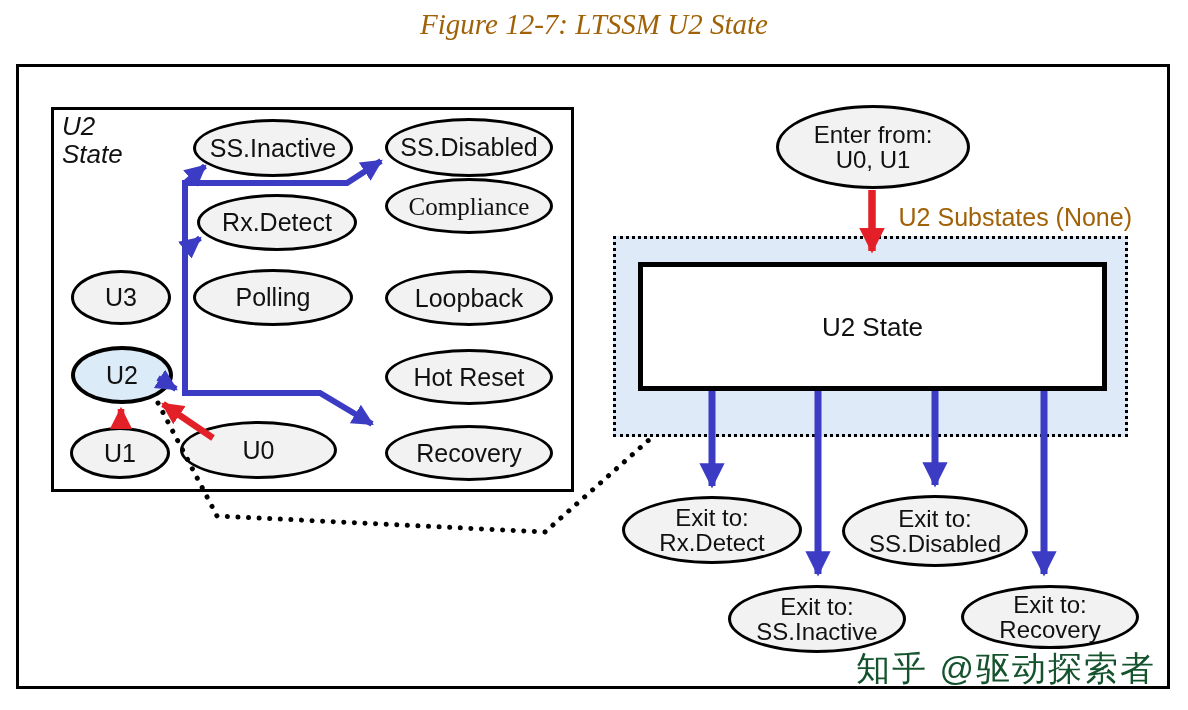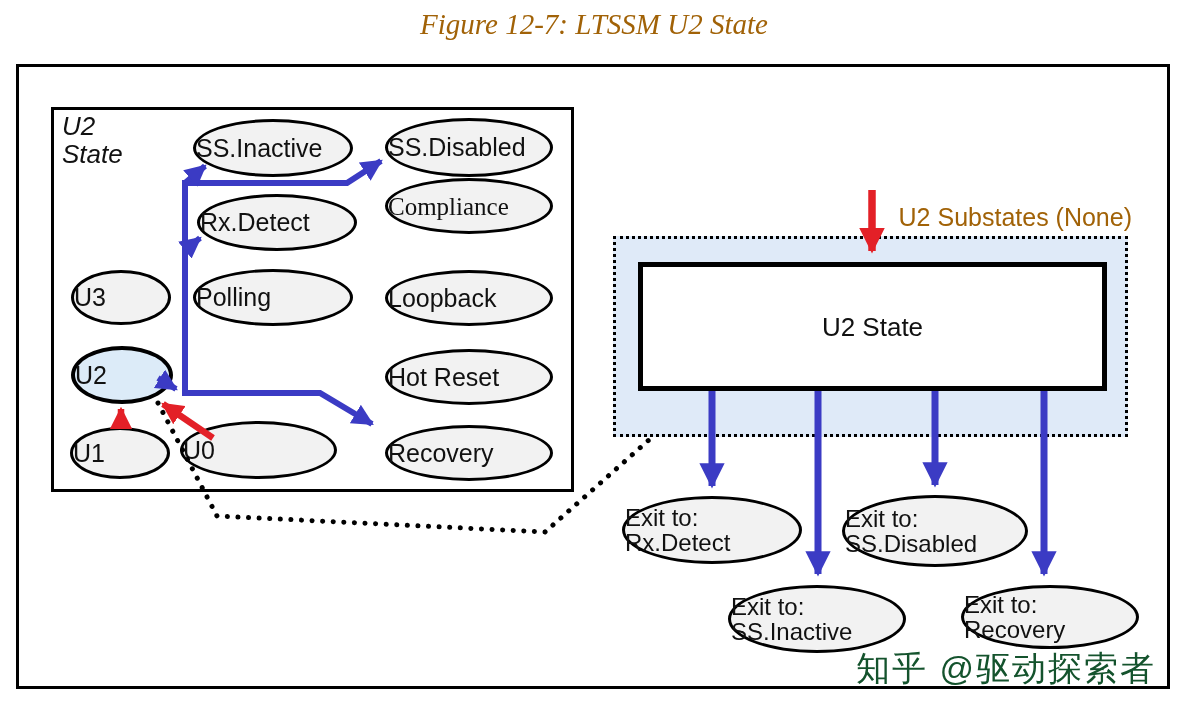--- a/index.html
+++ b/index.html
@@ -7,21 +7,21 @@
         font-family:"Liberation Sans", sans-serif;color:#111;}
   .title{position:absolute;left:0;top:8px;width:1188px;text-align:center;
          font-family:"Liberation Serif", serif;font-style:italic;font-size:29px;color:#a16207;}
   .frame{position:absolute;left:16px;top:64px;width:1148px;height:619px;
          border:3px solid #000;background:#fff;}
   .ltssm-box{position:absolute;left:51px;top:107px;width:517px;height:379px;
          border:3px solid #000;background:#fff;}
   .panel-label{position:absolute;left:62px;top:112px;font-style:italic;font-size:26px;
          line-height:1.08;color:#111;white-space:pre-line;}
   .ellipse{position:absolute;border:3px solid #000;border-radius:50%;background:#f2f2f2;
-         display:flex;align-items:flex-start;justify-content:center;flex-direction:column;
+         display:flex;align-items:center;justify-content:center;flex-direction:column;
          font-size:25px;line-height:25px;text-align:center;box-sizing:border-box;color:#111;}
   .ellipse.small-font{font-size:24px;line-height:25px;}
   .ellipse.hl{background:#dcebf8;border-width:4px;}
   .dotted-box{position:absolute;left:613px;top:236px;width:515px;height:201px;
          background:#dfeaf8;border:3px dotted #000;box-sizing:border-box;}
   .substates-caption{position:absolute;left:880px;top:203px;width:252px;text-align:right;
          font-size:25px;color:#a16207;}
   .state-box{position:absolute;left:638px;top:262px;width:469px;height:129px;
          background:#fff;border:5px solid #000;box-sizing:border-box;
          display:flex;flex-direction:column;align-items:center;justify-content:center;
@@ -77,20 +77,24 @@
   <div class="ellipse" style="left:180px;top:421px;width:157px;height:58px;">
       <span>U0</span>
     </div>
   <div class="ellipse" style="left:385px;top:425px;width:168px;height:56px;">
       <span>Recovery</span>
     </div>
 
   <div class="dotted-box"></div>
   <div class="substates-caption">U2 Substates (None)</div>
 
+  <div class="ellipse small-font" style="left:776px;top:105px;width:194px;height:84px;">
+    <span>Enter from:</span>
+    <span>U0, U1</span>
+  </div>
 
   <div class="state-box">
     <span>U2 State</span>
   </div>
 
   <div class="ellipse small-font" style="left:622px;top:496px;width:180px;height:68px;">
     <span>Exit to:</span>
     <span>Rx.Detect</span>
   </div>
   <div class="ellipse small-font" style="left:842px;top:495px;width:186px;height:72px;">

